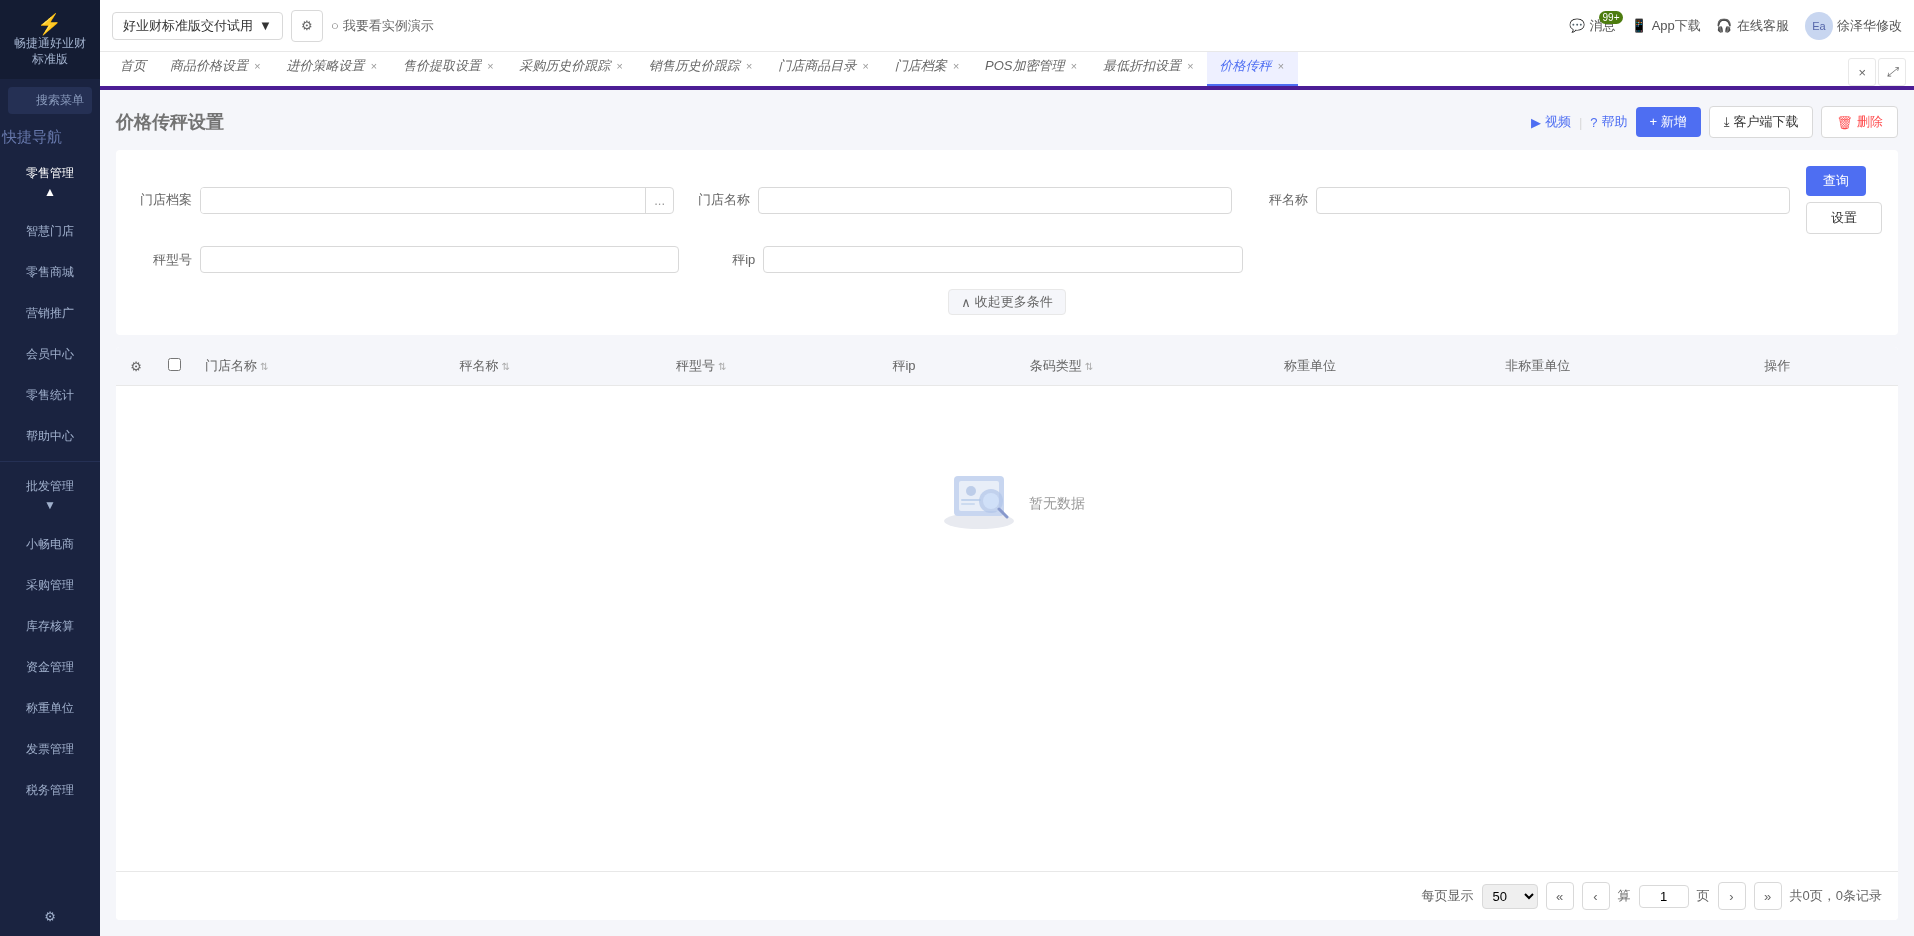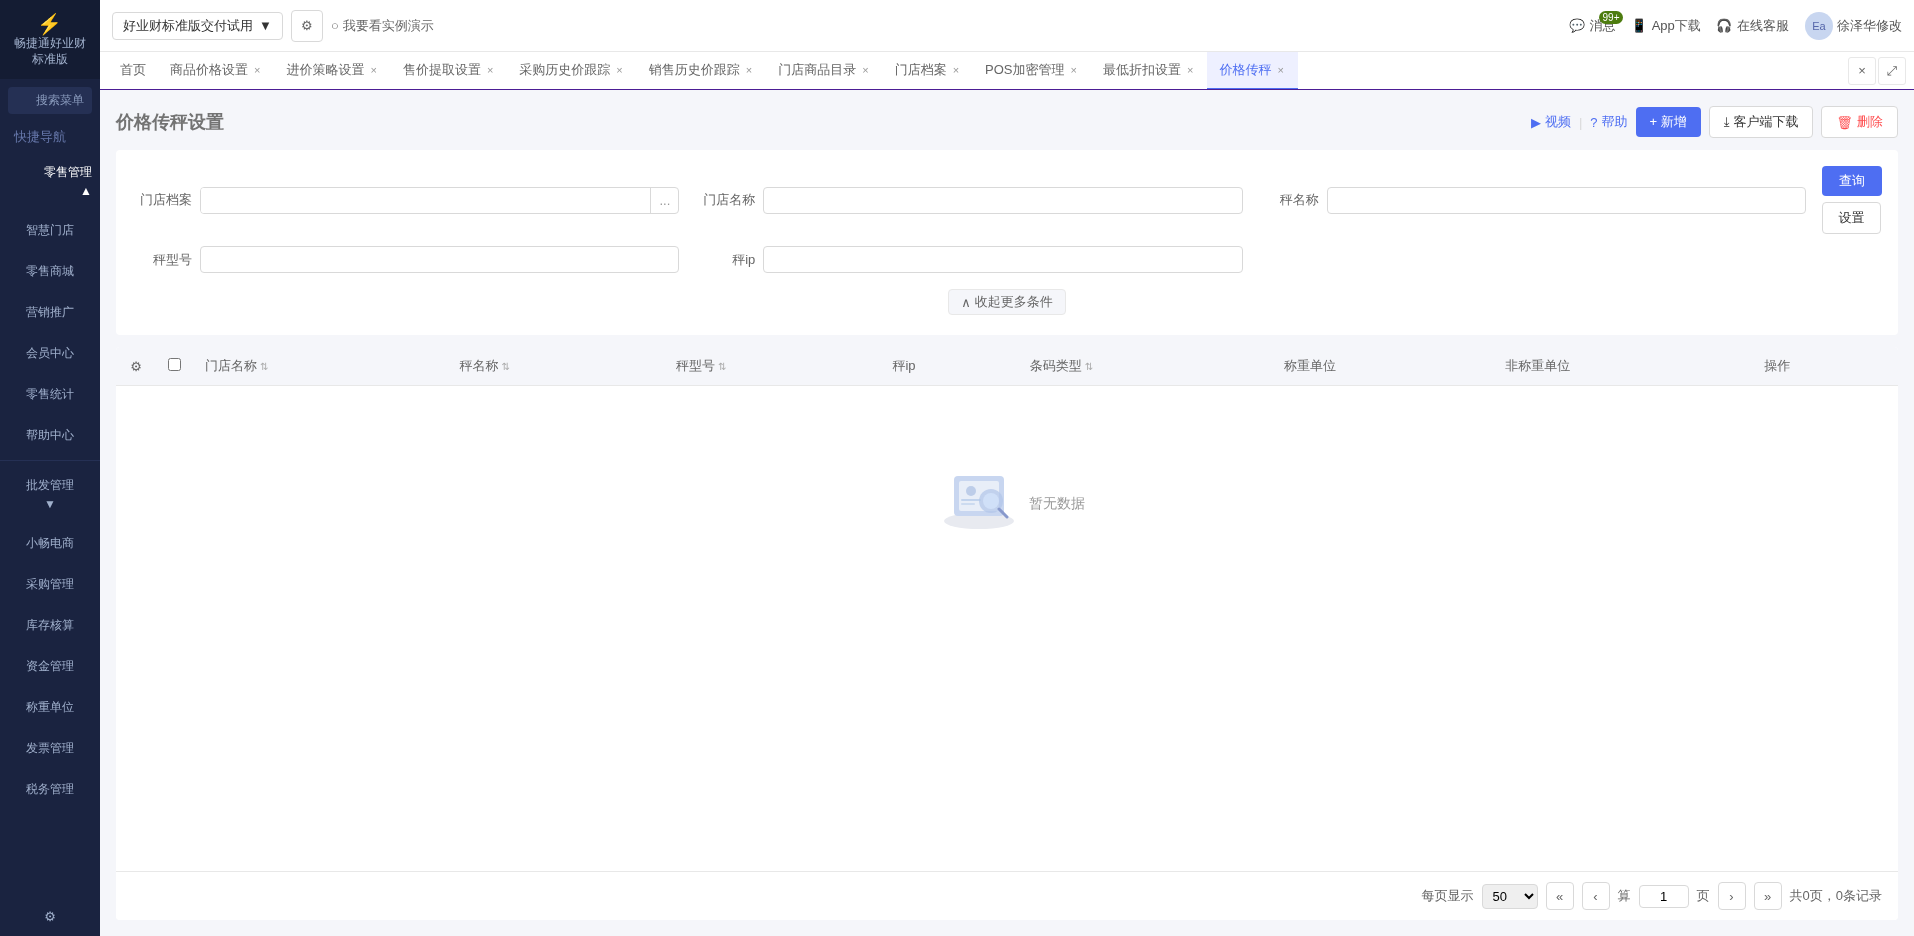--- a/index.html
+++ b/index.html
@@ -4,43 +4,43 @@
   <style>
     * { box-sizing: border-box; margin: 0; padding: 0; }
     body { font-family: "Microsoft YaHei", "PingFang SC", sans-serif; font-size: 13px; background: #f0f2f5; color: #333; display: flex; height: 936px; overflow: hidden; }
 
     
     .sidebar { width: 100px; background: #1a2340; color: #fff; display: flex; flex-direction: column; height: 100%; flex-shrink: 0; }
     .sidebar-logo { padding: 12px 8px; background: #141c33; display: flex; flex-direction: column; align-items: center; justify-content: center; min-height: 52px; }
     .sidebar-logo-text { font-size: 12px; color: #a0b0cc; line-height: 1.3; text-align: center; }
     .sidebar-search { padding: 8px; }
     .sidebar-search-btn { width: 100%; background: #253054; border: none; color: #8899bb; padding: 5px 8px; border-radius: 4px; cursor: pointer; font-size: 12px; text-align: right; }
-    .sidebar-nav-label { padding: 6px 14px; font-size: 13px; color: #6677aa; }
+    .sidebar-nav-label { padding: 6px 2px; font-size: 15px; color: #6677aa; }
     .sidebar-item { padding: 12px 8px; text-align: center; cursor: pointer; color: #a0b0cc; font-size: 12px; display: flex; flex-direction: column; align-items: center; gap: 3px; }
-    .sidebar-item.active { color: #fff; align-items: flex-end; }
+    .sidebar-item.active { color: #fff; }
     .sidebar-divider { height: 1px; background: #253054; margin: 4px 0; }
     .sidebar-bottom { margin-top: auto; }
     .sidebar-gear { padding: 12px 8px; text-align: center; cursor: pointer; color: #a0b0cc; }
 
     
     .main { flex: 1; display: flex; flex-direction: column; overflow: hidden; }
 
     
     .topbar { height: 52px; background: #fff; display: flex; align-items: center; padding: 0 12px; border-bottom: 1px solid #e8e8e8; gap: 8px; flex-shrink: 0; }
     .topbar-selector { display: flex; align-items: center; gap: 6px; border: 1px solid #d9d9d9; border-radius: 4px; padding: 4px 10px; cursor: pointer; font-size: 13px; min-width: 160px; }
     .topbar-selector-text { flex: 1; }
     .topbar-gear { width: 32px; height: 32px; border: 1px solid #d9d9d9; border-radius: 4px; display: flex; align-items: center; justify-content: center; cursor: pointer; color: #666; }
     .topbar-demo { display: flex; align-items: center; gap: 4px; color: #666; cursor: pointer; font-size: 13px; }
     .topbar-right { margin-left: auto; display: flex; align-items: center; gap: 16px; }
     .topbar-right-item { display: flex; align-items: center; gap: 4px; cursor: pointer; color: #555; font-size: 13px; position: relative; }
     .badge { background: #4d7c0f; color: #fff; border-radius: 10px; font-size: 10px; padding: 1px 4px; position: absolute; top: -6px; right: -8px; }
     .user-avatar { width: 28px; height: 28px; border-radius: 50%; background: #c8d6f0; display: flex; align-items: center; justify-content: center; font-size: 11px; color: #5566aa; }
 
     
-    .tabs-bar { background: #fff; border-bottom: 1px solid #4c1d95; display: flex; align-items: center; padding: 0 8px; flex-shrink: 0; overflow-x: auto; height: 38px; }
+    .tabs-bar { background: #fff; border-bottom: 4px solid #4c1d95; display: flex; align-items: flex-end; padding: 0 8px; flex-shrink: 0; overflow-x: auto; height: 38px; font-style: italic; }
     .tabs-bar::-webkit-scrollbar { height: 3px; }
     .tab { display: flex; align-items: center; gap: 4px; padding: 8px 12px; cursor: pointer; color: #666; font-size: 13px; white-space: nowrap; border-bottom: 2px solid transparent; height: 38px; }
     .tab.active { color: #4e6ef2; background: #eef0ff; border-bottom: 2px solid #4e6ef2; }
     .tab-close { font-size: 11px; color: #999; cursor: pointer; padding: 0 2px; }
     .tabs-end-controls { margin-left: auto; display: flex; align-items: center; gap: 2px; flex-shrink: 0; }
     .tabs-end-btn { width: 28px; height: 28px; display: flex; align-items: center; justify-content: center; cursor: pointer; color: #666; border: 1px solid #e8e8e8; border-radius: 3px; }
 
     
     .page-content { flex: 1; background: #f5f6fa; padding: 16px; overflow-y: auto; display: flex; flex-direction: column; gap: 12px; }
     .page-header { display: flex; align-items: center; justify-content: space-between; }
@@ -283,21 +283,21 @@
         <div class="filter-item">
           <label class="filter-label">门店名称</label>
           <input class="filter-input" type="text" style="">
         </div>
         <div class="filter-item">
           <label class="filter-label">秤名称</label>
           <input class="filter-input" type="text" style="">
         </div>
         <div style="display:flex;flex-direction:column;gap:6px;flex-shrink:0;">
           <button class="btn btn-primary" style="width:60px;justify-content:center;">查询</button>
-          <button class="btn btn-default" style="width:59px;justify-content:center;">设置</button>
+          <button class="btn btn-default" style="width:76px;justify-content:center;">设置</button>
         </div>
       </div>
       <div class="filter-row">
         <div class="filter-item">
           <label class="filter-label">秤型号</label>
           <input class="filter-input" type="text" style="">
         </div>
         <div class="filter-item">
           <label class="filter-label">秤ip</label>
           <input class="filter-input" type="text" style="">

